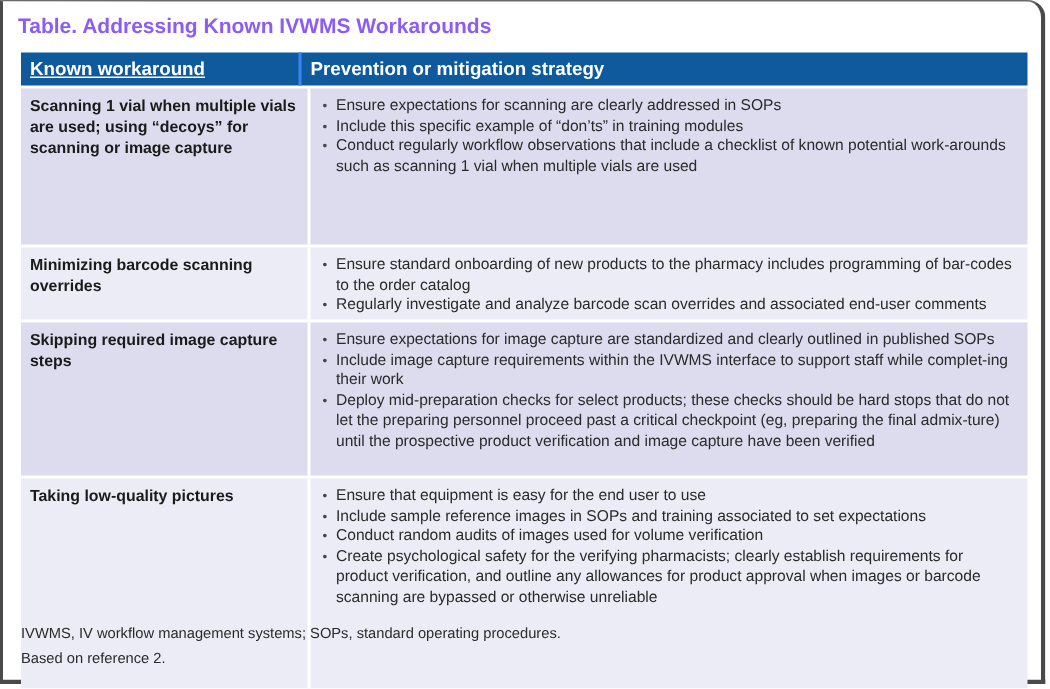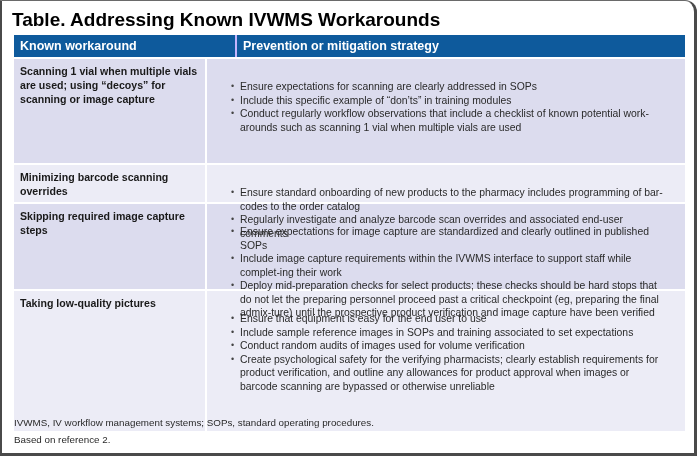--- a/index.html
+++ b/index.html
@@ -15,52 +15,52 @@
       border-right: 3px solid #4a4a4a;
       border-bottom: 3px solid #4a4a4a;
       border-left: 2px solid #4a4a4a;
       border-top: 1px solid #6a6a6a;
       border-top-right-radius: 12px;
       box-sizing: border-box;
       background: #ffffff;
     }
     .title {
       position: absolute; left: 12px; top: 9px;
-      font-size: 19px; font-weight: bold; color: #000000;
+      font-size: 14px; font-weight: bold; color: #8b5cf6;
       letter-spacing: 0px;
     }
     .table {
       position: absolute; left: 14px; top: 35px;
       width: 671px;
       border-collapse: separate;
       border-spacing: 0;
     }
     .hdr {
       display: flex; height: 22px; background: #0e5a9c;
     }
-    .hdr .c1 { width: 223px; border-right: 2px solid #c4b5fd; }
+    .hdr .c1 { width: 187px; border-right: 2px solid #3b82f6; text-decoration: underline; }
     .hdr .c2 { flex: 1; }
     .hdr div {
       color: #ffffff; font-weight: bold; font-size: 12.5px;
       line-height: 22px; padding-left: 6px; box-sizing: border-box;
     }
     .row { display: flex; margin-top: 2px; }
     .row.dark { background: #dcdcee; }
     .row.light { background: #ececf6; }
     .row .c1 {
       width: 193px; border-right: 2px solid #ffffff; box-sizing: border-box;
       padding: 5px 6px 4px 6px;
       font-size: 10.6px; font-weight: bold; color: #1a1a1a; line-height: 14px;
     }
     .row .c2 {
       flex: 1; box-sizing: border-box;
       padding: 5px 6px 4px 8px;
       font-size: 10.4px; color: #2a2a2a; line-height: 13.5px;
     }
-    .row ul { margin: 16px; padding: 0; list-style: none; }
+    .row ul { margin: 0; padding: 0; list-style: none; }
     .row li { position: relative; padding-left: 9px; }
     .row li::before {
       content: "•"; position: absolute; left: 0; top: 0; font-size: 9px; color: #444;
     }
     .footnote {
       position: absolute; left: 14px; font-size: 9.8px; color: #2a2a2a; text-align: right;
     }
   </style>
 </head>
 <body>
@@ -79,31 +79,31 @@
     <div class="c1">Scanning 1 vial when multiple vials are used; using “decoys” for scanning or image capture</div>
     <div class="c2">
       <ul>
         <li>Ensure expectations for scanning are clearly addressed in SOPs</li>
         <li>Include this specific example of “don’ts” in training modules</li>
         <li>Conduct regularly workflow observations that include a checklist of known potential work-arounds such as scanning 1 vial when multiple vials are used</li>
       </ul>
     </div>
   </div>
 
-  <div class="row light" style="height:37px">
+  <div class="row light" style="height:48px">
     <div class="c1">Minimizing barcode scanning overrides</div>
     <div class="c2">
       <ul>
         <li>Ensure standard onboarding of new products to the pharmacy includes programming of bar-codes to the order catalog</li>
         <li>Regularly investigate and analyze barcode scan overrides and associated end-user comments</li>
       </ul>
     </div>
   </div>
 
-  <div class="row dark" style="height:85px">
+  <div class="row dark" style="height:102px">
     <div class="c1">Skipping required image capture steps</div>
     <div class="c2">
       <ul>
         <li>Ensure expectations for image capture are standardized and clearly outlined in published SOPs</li>
         <li>Include image capture requirements within the IVWMS interface to support staff while complet-ing their work</li>
         <li>Deploy mid-preparation checks for select products; these checks should be hard stops that do not let the preparing personnel proceed past a critical checkpoint (eg, preparing the final admix-ture) until the prospective product verification and image capture have been verified</li>
       </ul>
     </div>
   </div>
 

